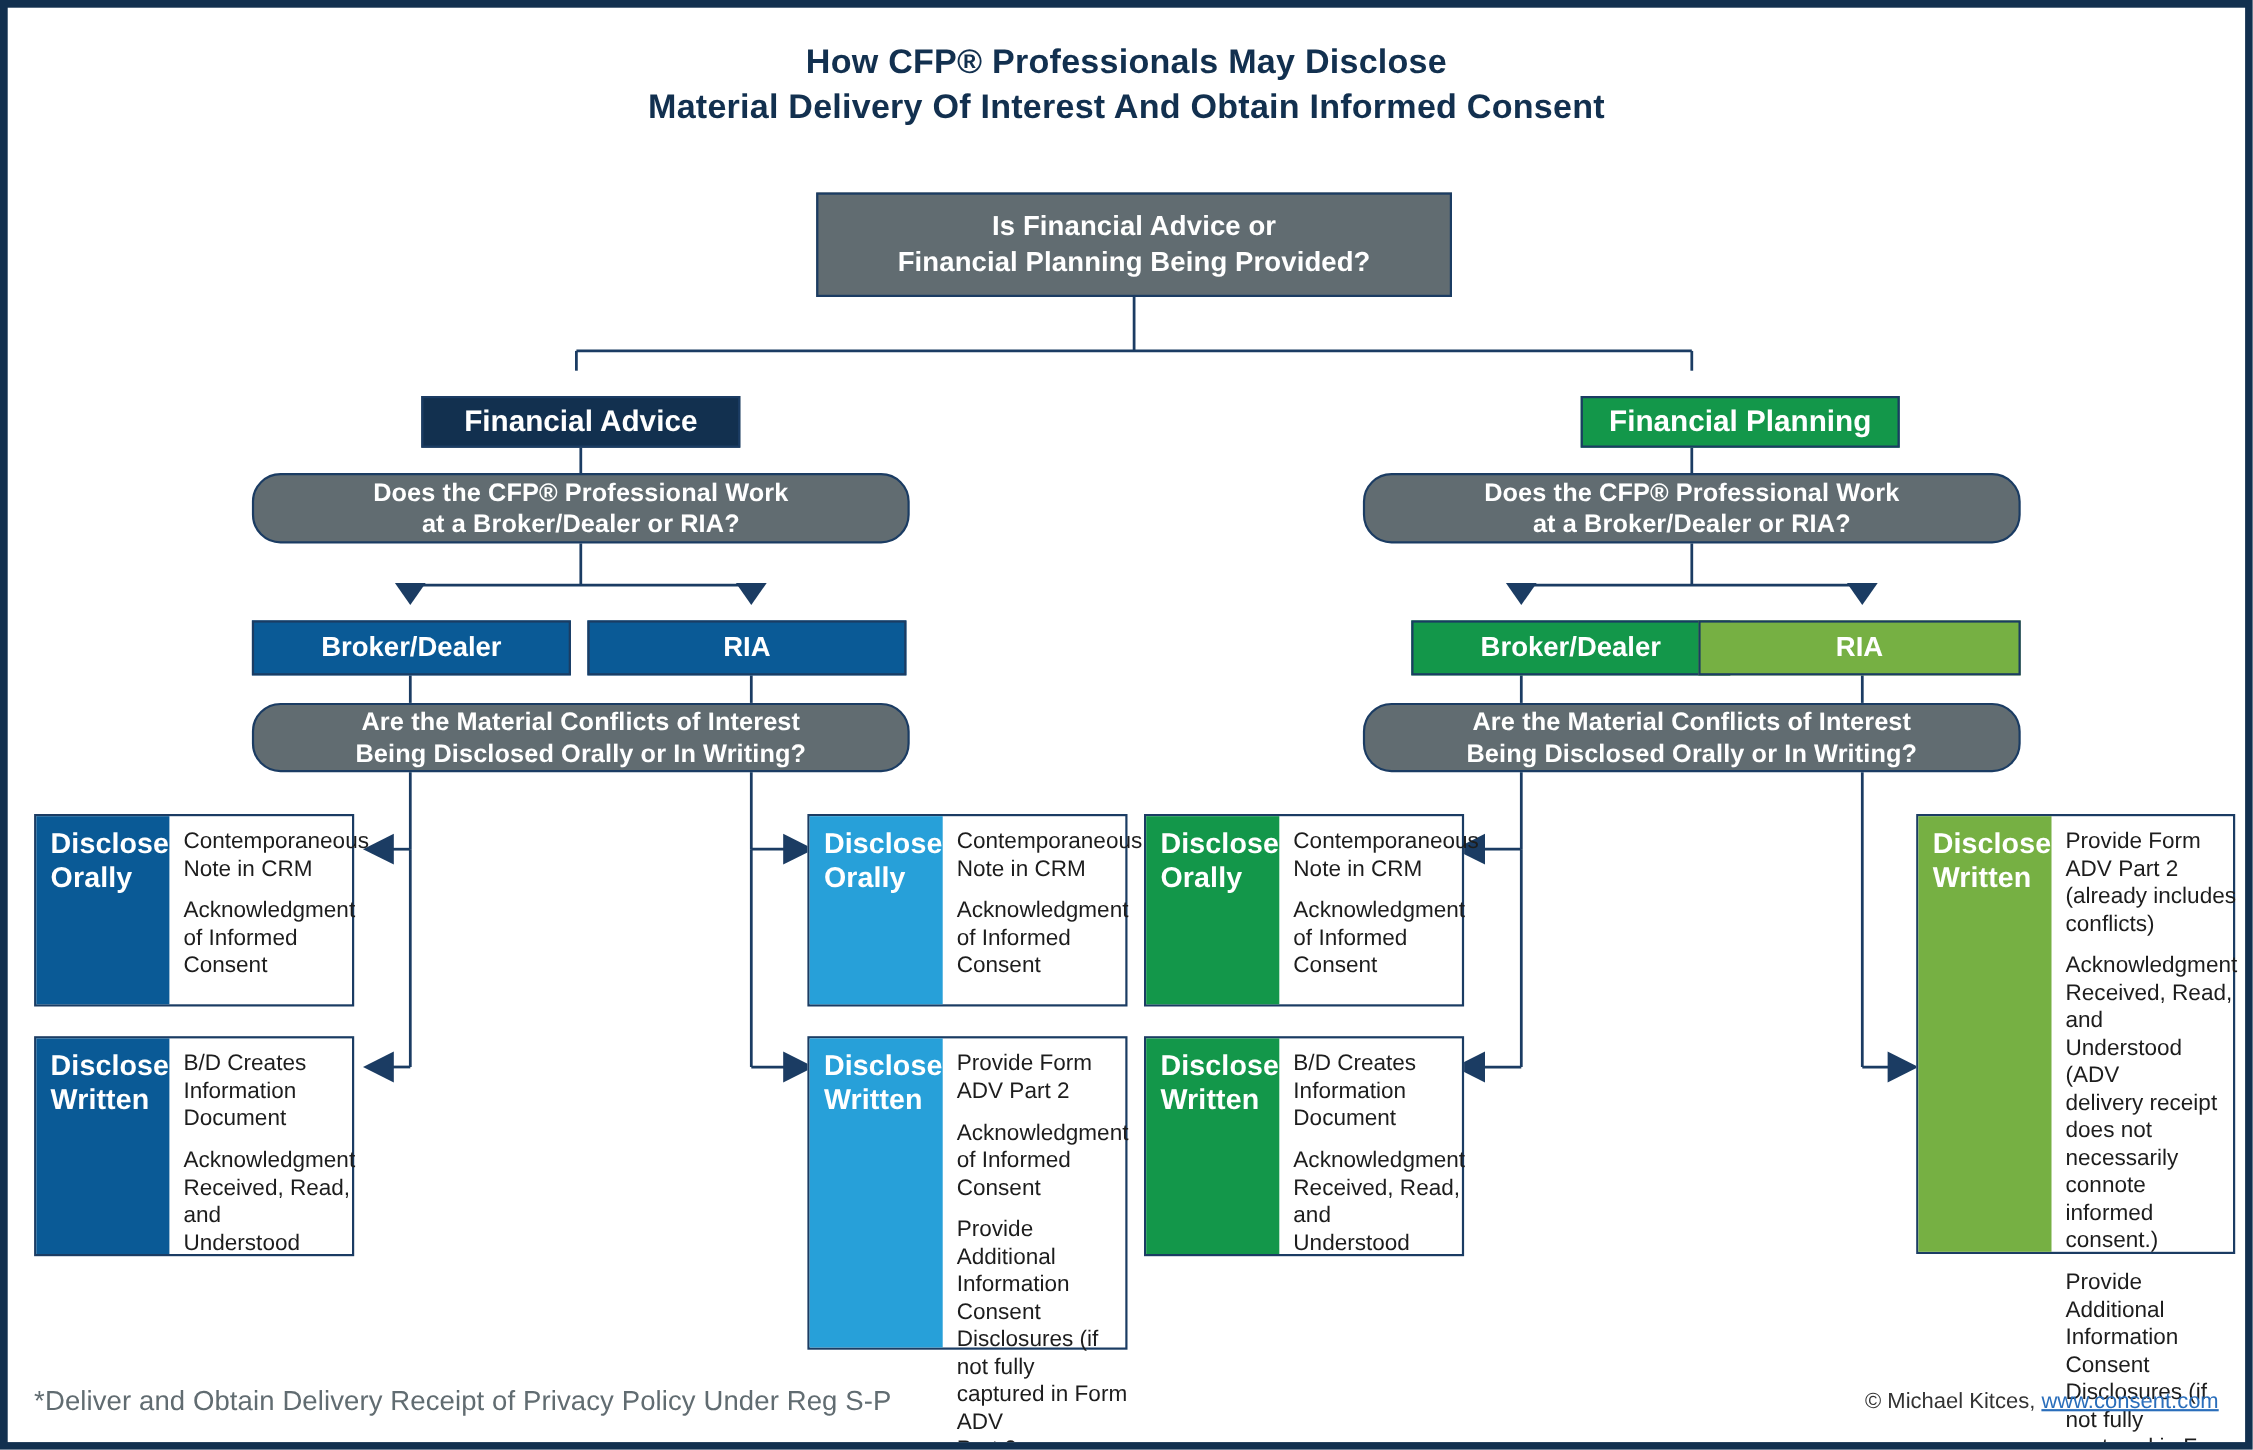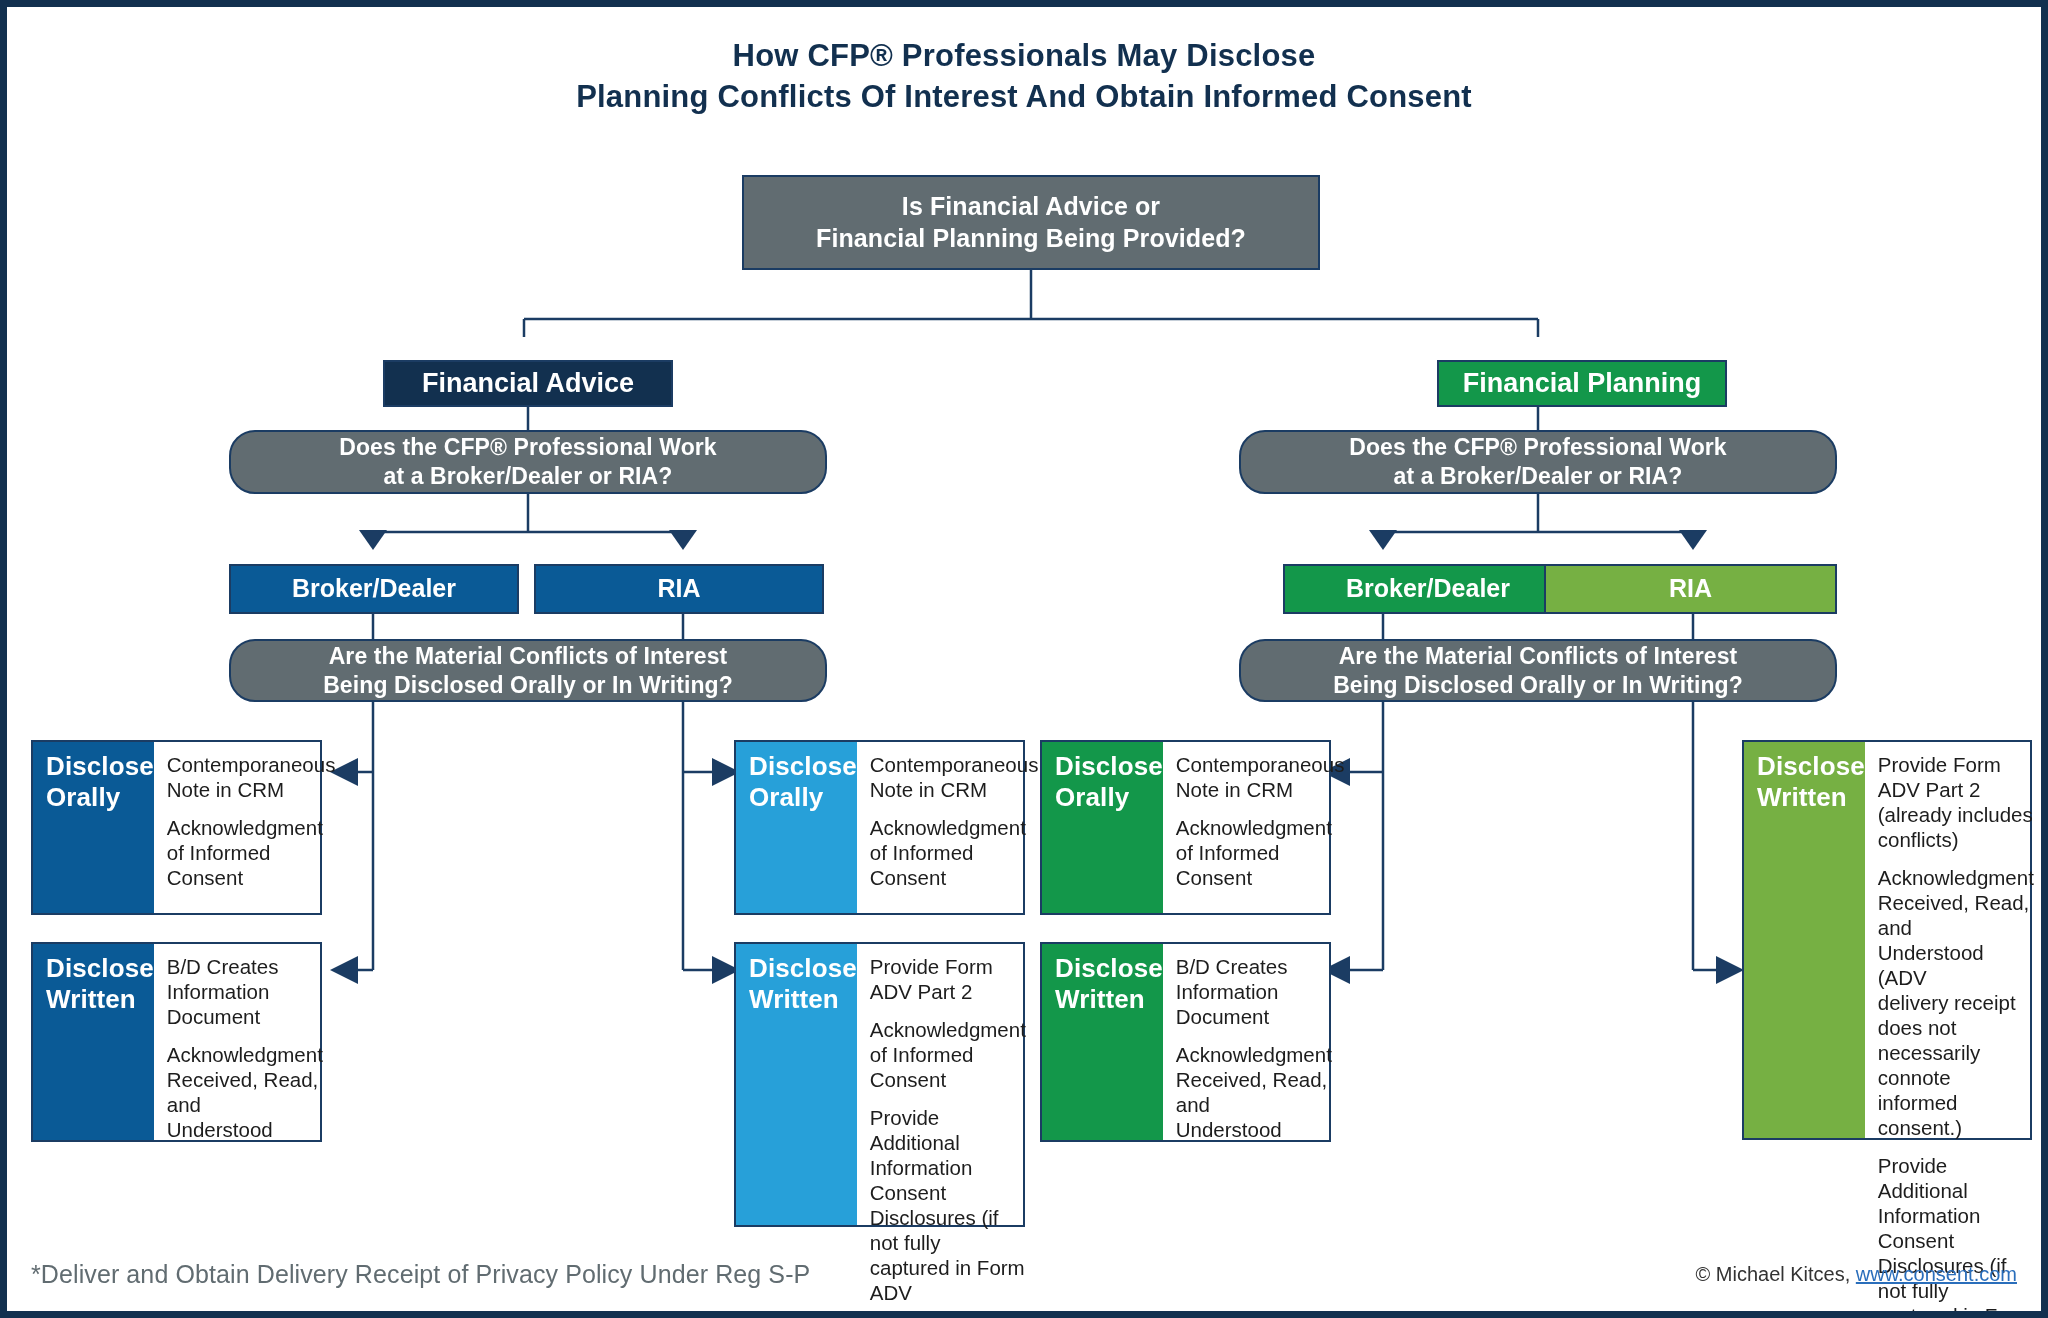--- a/index.html
+++ b/index.html
@@ -100,21 +100,21 @@
   svg.wires { position: absolute; left:0; top:0; width:2048px; height:1318px; pointer-events:none; }
 </style>
 </head>
 <body>
 
 <div id="page">
   <div id="canvas">
 
     <div class="title">
       <span class="ln">How CFP® Professionals May Disclose</span>
-      <span class="ln">Planning Conflicts Of Interest And Obtain Informed Consent</span>
+      <span class="ln">Material Delivery Of Interest And Obtain Informed Consent</span>
     </div>
 
     <svg class="wires" viewBox="0 0 2048 1318">
       <g stroke="#1b3c63" stroke-width="2.5" fill="none">
 
         <path d="M1024,263 L1024,312"></path>
         <path d="M517,312 L1531,312"></path>
         <path d="M517,312 L517,330"></path>
         <path d="M1531,312 L1531,330"></path>
 

